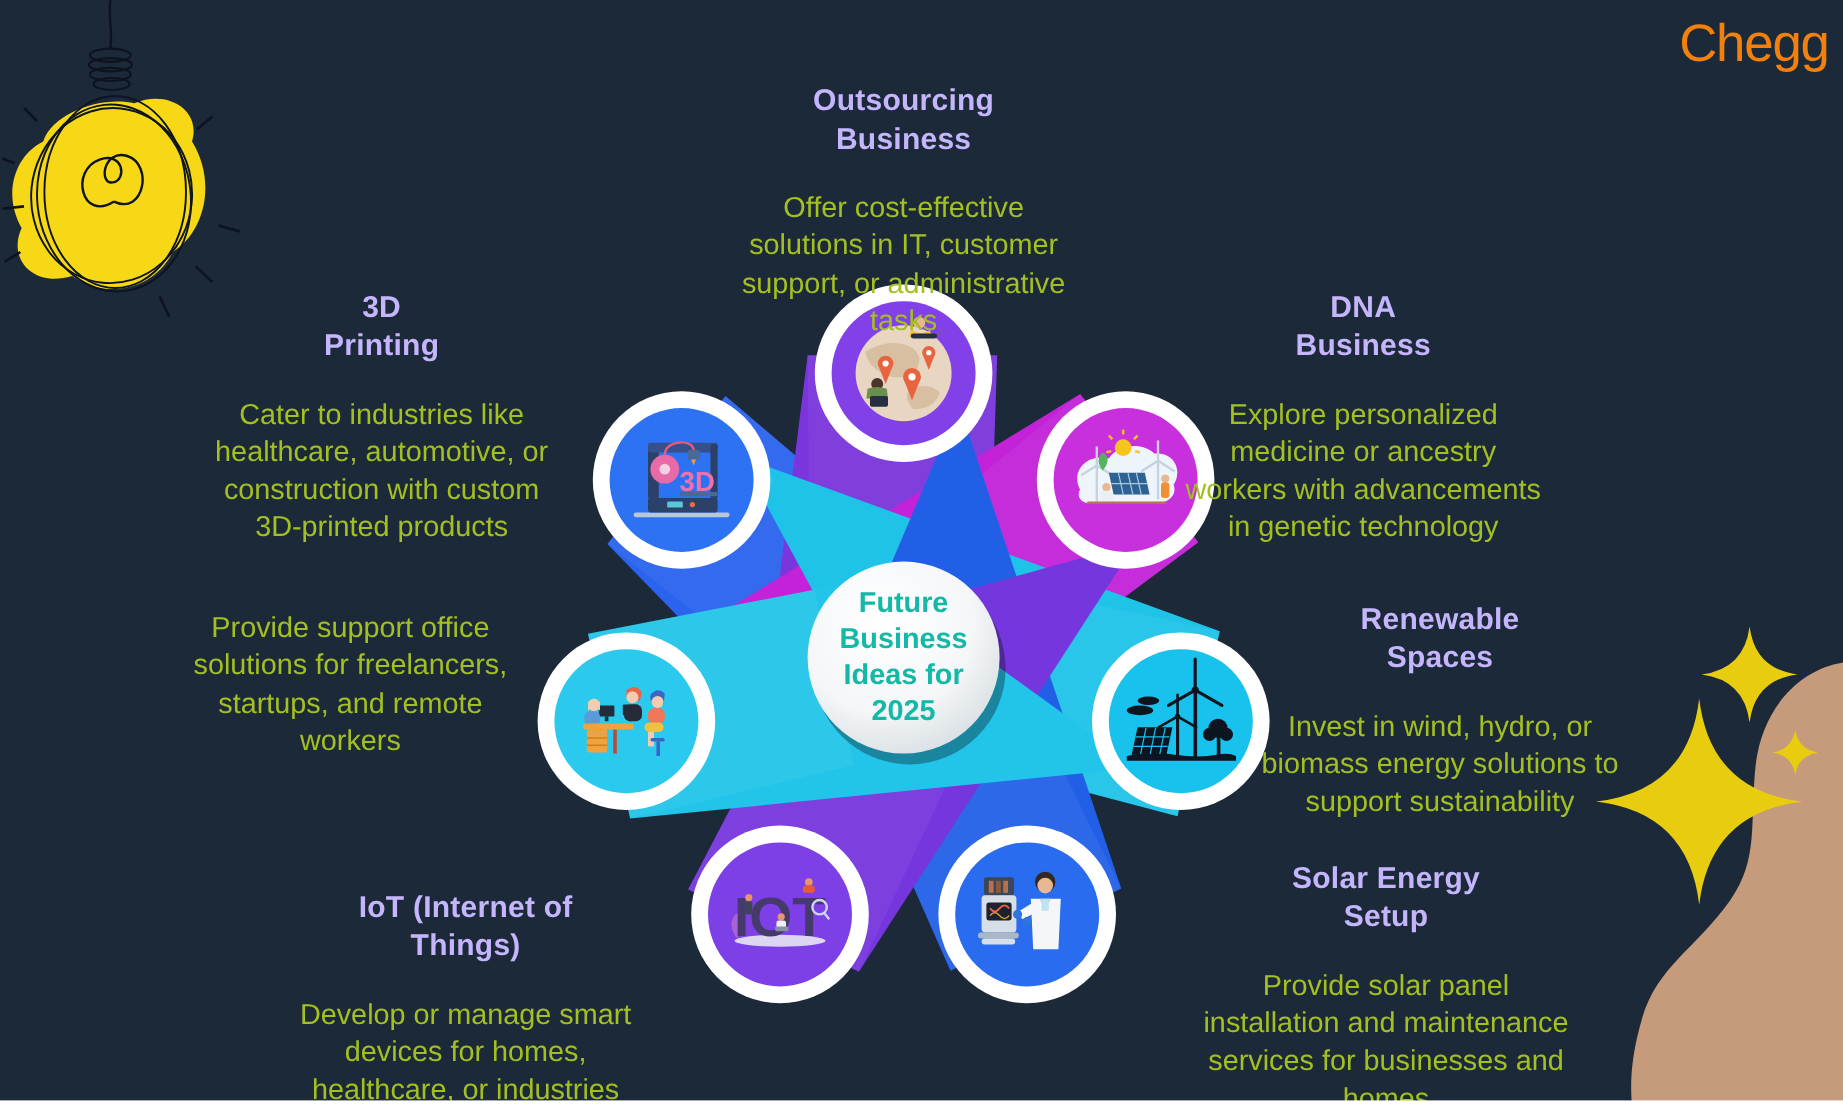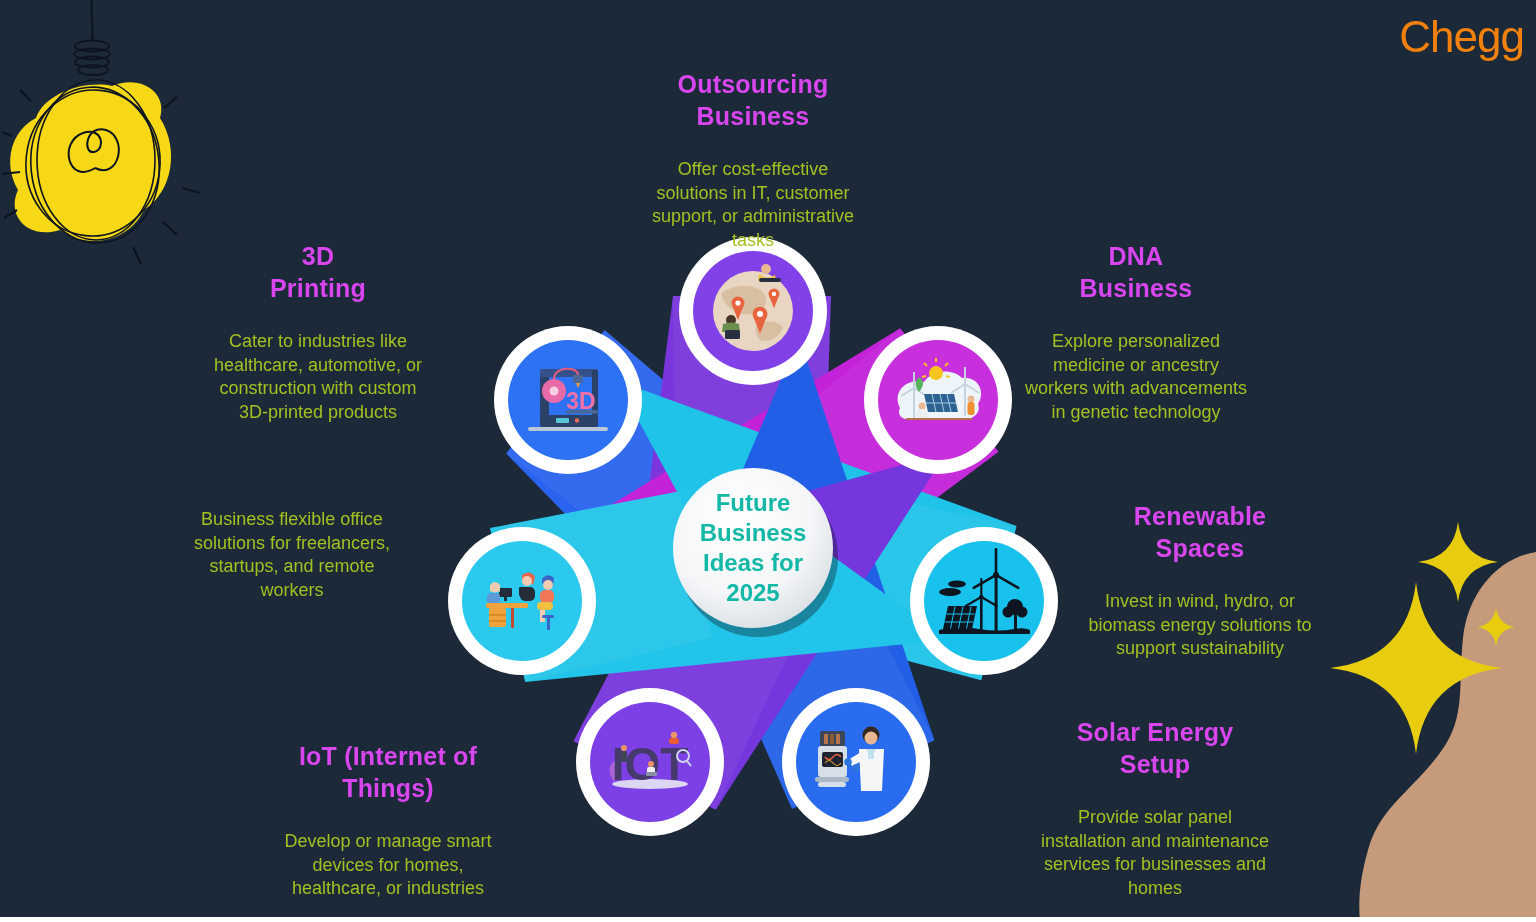--- a/index.html
+++ b/index.html
@@ -2,22 +2,22 @@
 <html><head>
 <meta charset="utf-8">
 <style>
   html,body{margin:0;padding:0;background:#10151c;}
   .canvas{position:relative;width:1536px;height:922px;background:#1b2938;overflow:hidden;
           font-family:"Liberation Sans","DejaVu Sans",sans-serif;}
   svg.abs{position:absolute;left:0;top:0;}
   .logo{position:absolute;top:12px;right:12px;font-size:44px;font-weight:normal;
         color:#f2800d;letter-spacing:-1px;}
   .block{position:absolute;text-align:center;white-space:pre-line;}
-  .block h2{margin:0;font-size:25px;line-height:1.28;color:#d946ef;font-weight:bold;letter-spacing:.2px;}
-  .block p{margin:8px 0 0;font-size:18px;line-height:1.31;color:#a3c021;font-weight:500;}
+  .block h2{margin:0;font-size:25px;line-height:1.28;color:#c4b5fd;font-weight:bold;letter-spacing:.2px;}
+  .block p{margin:8px 0 0;font-size:24px;line-height:1.31;color:#a3c021;font-weight:500;}
   .center-title{position:absolute;left:673px;top:468px;width:160px;height:160px;
         display:flex;align-items:center;justify-content:center;text-align:center;
         white-space:pre-line;font-size:24px;font-weight:bold;color:#14b8a6;line-height:1.26;}
   .bottombar{position:absolute;left:0;bottom:0;width:1536px;height:5px;background:#ffffff;}
   svg text{font-family:"Liberation Sans","DejaVu Sans",sans-serif;}
 </style>
 </head>
 <body>
 
 <div class="canvas">
@@ -337,21 +337,21 @@
 homes</p>
   </div>
   <div class="block" style="left:213px;top:722px;width:350px">
     <h2>IoT (Internet of
 Things)</h2>
     <p>Develop or manage smart
 devices for homes,
 healthcare, or industries</p>
   </div>
   <div class="block" style="left:117px;top:482px;width:350px">
-    <p>Business flexible office
+    <p>Provide support office
 solutions for freelancers,
 startups, and remote
 workers</p>
   </div>
   <div class="block" style="left:143px;top:222px;width:350px">
     <h2>3D
 Printing</h2>
     <p>Cater to industries like
 healthcare, automotive, or
 construction with custom

